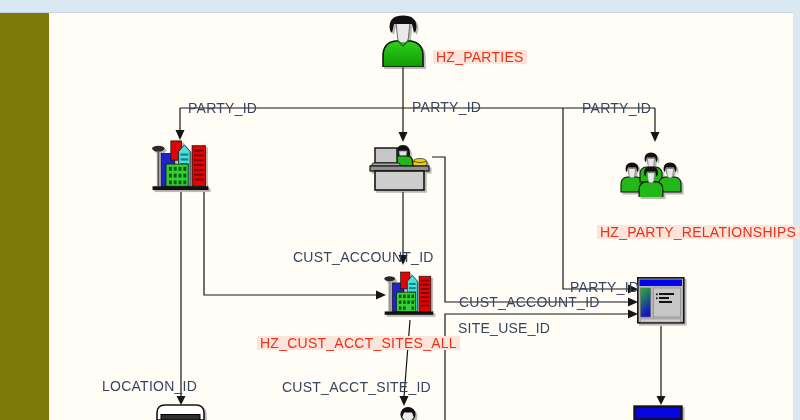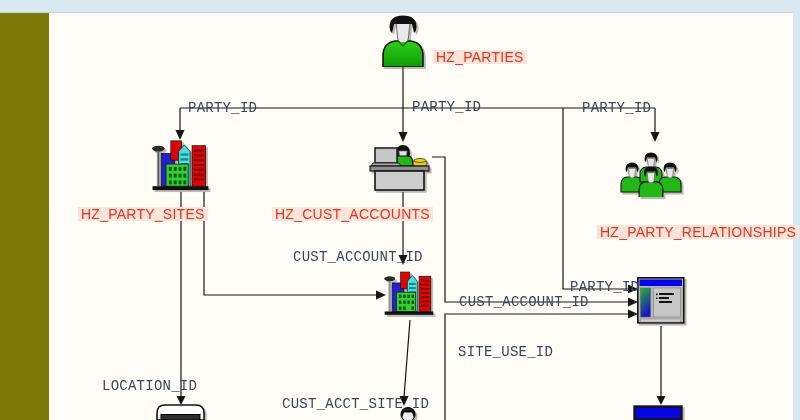--- a/index.html
+++ b/index.html
@@ -9,21 +9,21 @@
     font-family:"Liberation Sans", sans-serif;
   }
   .top-strip{position:absolute;left:0;top:0;width:800px;height:13px;
     background:var(--strip,#d9e8f1);border-bottom:1px solid #c3d6e2;box-sizing:border-box;}
   .right-strip{position:absolute;right:0;top:0;width:7px;height:420px;background:var(--strip,#d9e8f1);}
   .left-bar{position:absolute;left:0;top:13px;width:49px;height:407px;background:var(--olive,#7e7a09);}
   svg.layer{position:absolute;left:0;top:0;pointer-events:none;}
   .icon{position:absolute;filter:drop-shadow(2px 2px 0 rgba(60,60,60,.35));}
   .lbl{position:absolute;white-space:nowrap;font-size:14px;letter-spacing:.25px;line-height:14px;margin-top:11px;}
   .lbl.entity{color:var(--entity-red,#e8331c);background:var(--entity-bg,#fce4da);padding:0 3px;}
-  .lbl.fk{color:var(--fk-blue,#35465f);font-family:Liberation Mono, monospace;}
+  .lbl.fk{color:var(--fk-blue,#35465f);}
 </style>
 </head>
 <body>
 
 <div id="stage" style="--olive: #7e7a09; --strip: #d9e8f1; --canvas: #fffdf6; --entity-red: #e8331c; --entity-bg: #fce4da; --fk-blue: #35465f;">
 
   <div class="top-strip"></div>
   <div class="right-strip"></div>
   <div class="left-bar"></div>
 
@@ -204,27 +204,26 @@
   <svg class="icon" style="left:400px;top:406px" width="16" height="14" viewBox="0 0 16 14">
     <circle cx="8" cy="8.5" r="7" fill="#ececec" stroke="#141414" stroke-width="1.2"></circle>
     <path d="M1,8.5 Q1,1.5 8,1.5 Q15,1.5 15,8.5 Q15,10.5 14,12 L12,6.5 L4,6.5 L2,12 Q1,10.5 1,8.5 Z" fill="#101010"></path>
   </svg>
 
   <svg class="icon" style="left:633px;top:405px" width="52" height="15" viewBox="0 0 52 15">
     <rect x="1.5" y="1.5" width="47" height="13" fill="#0505dd" stroke="#141414" stroke-width="2.4"></rect>
   </svg>
 
   <div class="lbl entity" style="left:433px;top:39px">HZ_PARTIES</div>
-  <div class="lbl entity" style="left:78px;top:196px">HZ_PARTY_SITES</div>
-  <div class="lbl entity" style="left:272px;top:196px">HZ_CUST_ACCOUNTS</div>
   <div class="lbl entity" style="left:597px;top:214px">HZ_PARTY_RELATIONSHIPS</div>
+  <div class="lbl entity" style="left:257px;top:325px">HZ_CUST_ACCT_SITES_ALL</div>
 
   <div class="lbl fk" style="left:188px;top:90px">PARTY_ID</div>
   <div class="lbl fk" style="left:412px;top:89px">PARTY_ID</div>
   <div class="lbl fk" style="left:582px;top:90px">PARTY_ID</div>
   <div class="lbl fk" style="left:293px;top:239px">CUST_ACCOUNT_ID</div>
   <div class="lbl fk" style="left:570px;top:269px">PARTY_ID</div>
   <div class="lbl fk" style="left:459px;top:284px">CUST_ACCOUNT_ID</div>
-  <div class="lbl fk" style="left:458px;top:334px">SITE_USE_ID</div>
-  <div class="lbl fk" style="left:282px;top:386px">CUST_ACCT_SITE_ID</div>
+  <div class="lbl fk" style="left:458px;top:310px">SITE_USE_ID</div>
+  <div class="lbl fk" style="left:282px;top:369px">CUST_ACCT_SITE_ID</div>
   <div class="lbl fk" style="left:102px;top:368px">LOCATION_ID</div>
 
 </div>
 
 </body></html>

